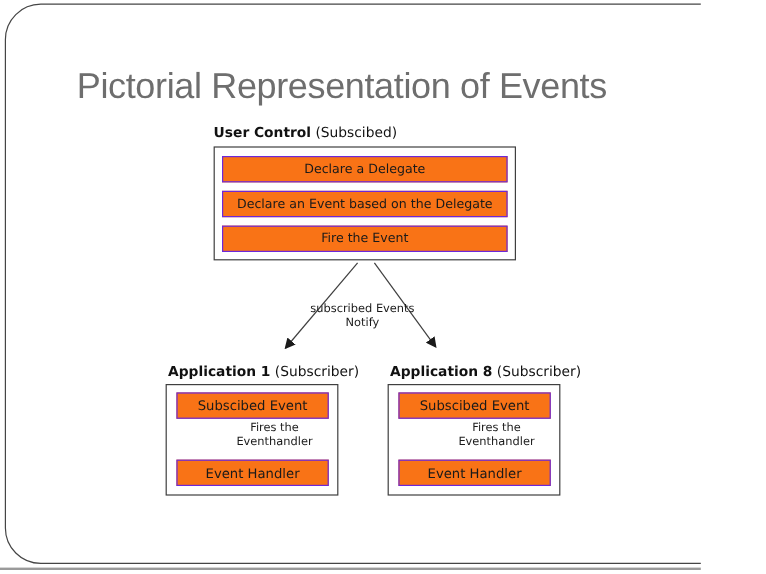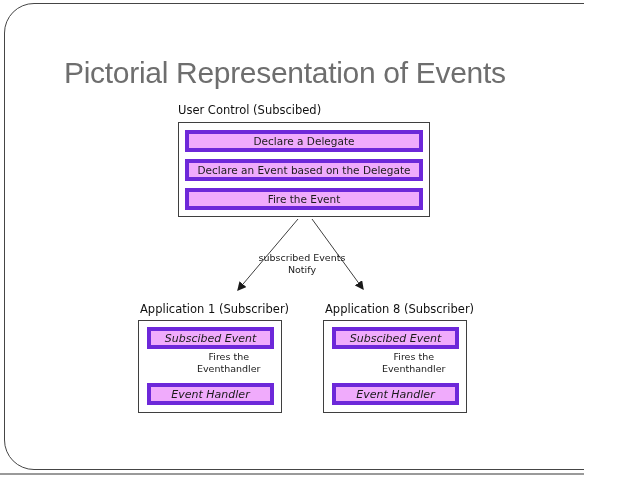--- a/index.html
+++ b/index.html
@@ -44,38 +44,38 @@
     width:638px; height:478px;
     pointer-events:none;
   }
 
   .group-label {
     position:absolute;
     font-size:11.5px;
     color:#111111;
     white-space:nowrap;
   }
-  .group-label b { font-weight:normal;margin-top:39px; }
+  .group-label b { font-weight:bold;margin-top:39px; }
 
   .outer-box {
     position:absolute;
     border:1px solid #3f3f3f;
     background:#ffffff;
   }
 
   .dbox {
     position:absolute;
-    border:4px solid #6d28d9;
-    background:#f0abfc;
+    border:1px solid #6d28d9;
+    background:#f97316;
     display:flex; align-items:center; justify-content:center;
     color:#1a1a1a;
     white-space:nowrap;
   }
   .step { width:238px; height:22px; font-size:10.5px; }
-  .evbox { width:127px; height:22px; font-size:11px;font-style:italic; }
+  .evbox { width:127px; height:22px; font-size:11px; }
 
   .small-note {
     position:absolute;
     font-size:9.5px;
     line-height:11.5px;
     color:#1a1a1a;
     white-space:nowrap;
     text-align:center;
   }
   .notify { width:140px; text-align:center; }

